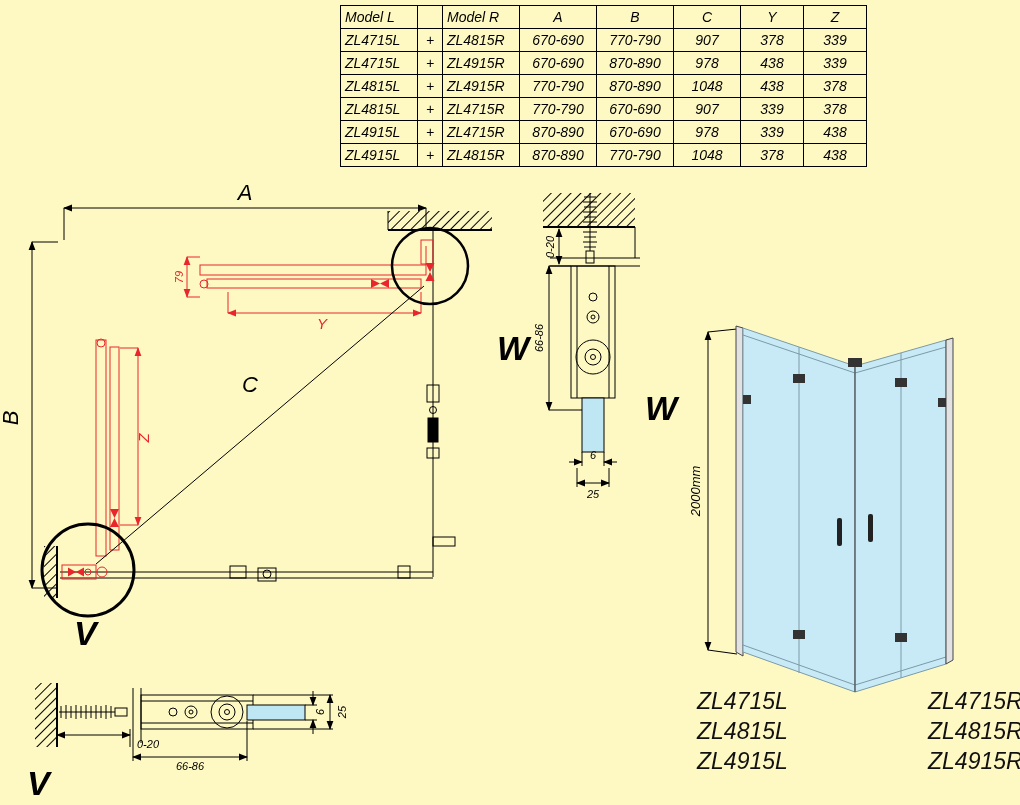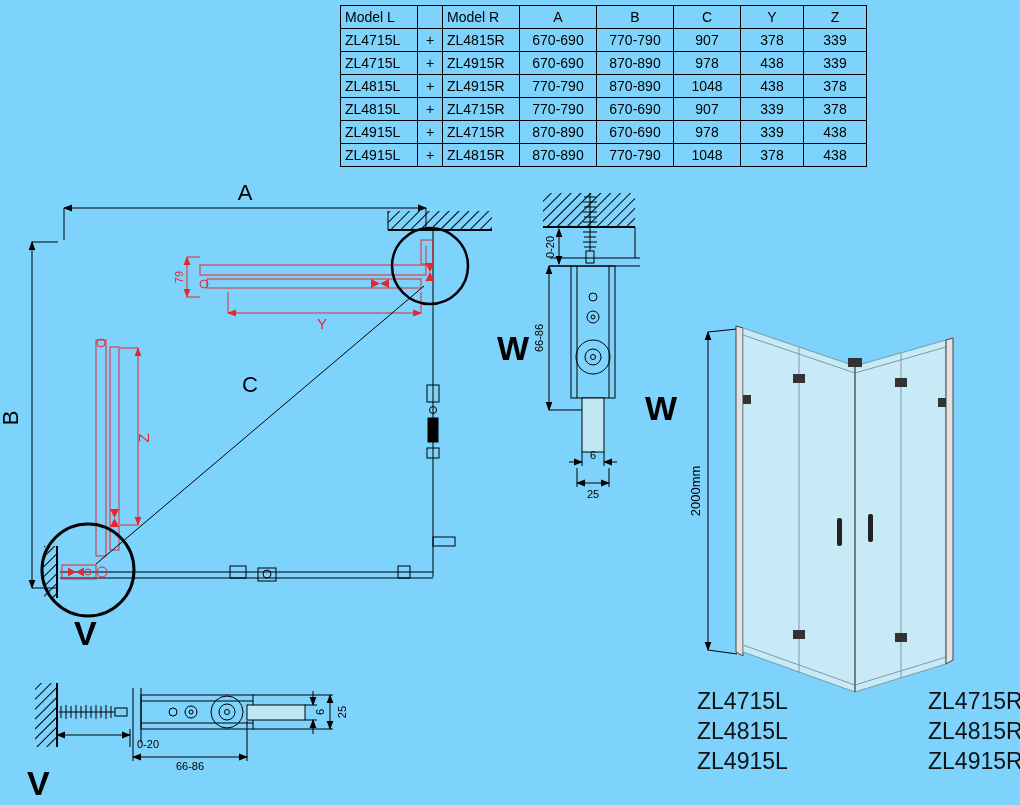--- a/index.html
+++ b/index.html
@@ -1,16 +1,16 @@
 <!DOCTYPE html>
 <html><head>
 <meta charset="utf-8">
 <style>
   html,body{margin:0;padding:0;background:#fff;}
-  .sheet{position:relative;width:1020px;height:805px;background:#7dd3fc;font-family:"Liberation Sans",sans-serif;color:#000;overflow:hidden;}
+  .sheet{position:relative;width:1020px;height:805px;background:#fef9c3;font-family:"Liberation Sans",sans-serif;color:#000;overflow:hidden;font-style:italic;}
   .spec-table{position:absolute;left:340px;top:5px;border-collapse:collapse;font-size:14px;}
   .spec-table th,.spec-table td{border:1px solid #000;text-align:center;font-weight:normal;padding:1px 4px;height:20px;line-height:20px;white-space:nowrap;}
   .spec-table th.model,.spec-table td.model{text-align:left;width:68px;}
   .spec-table .plus{width:16px;}
   .spec-table .num{width:68px;}
   .spec-table .numc{width:58px;}
   .spec-table .numyz{width:54px;}
   svg.panel{position:absolute;overflow:visible;}
   .top-view{left:0;top:180px;width:500px;height:480px;}
   .detail-w{left:495px;top:185px;width:200px;height:330px;}

